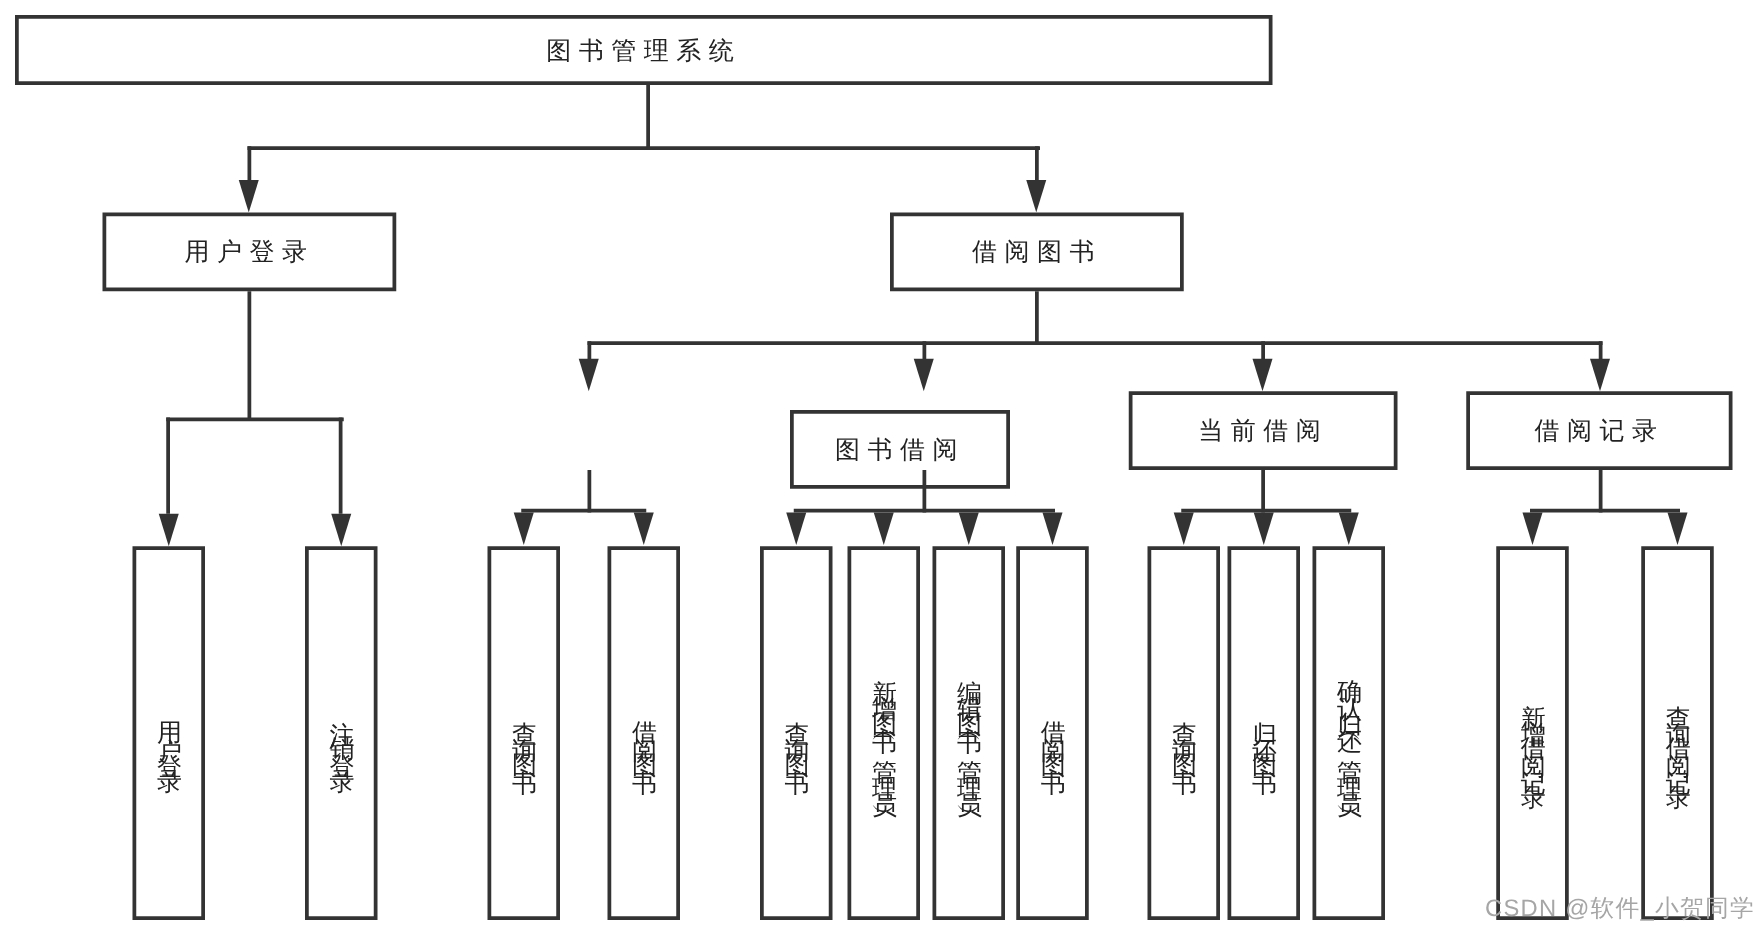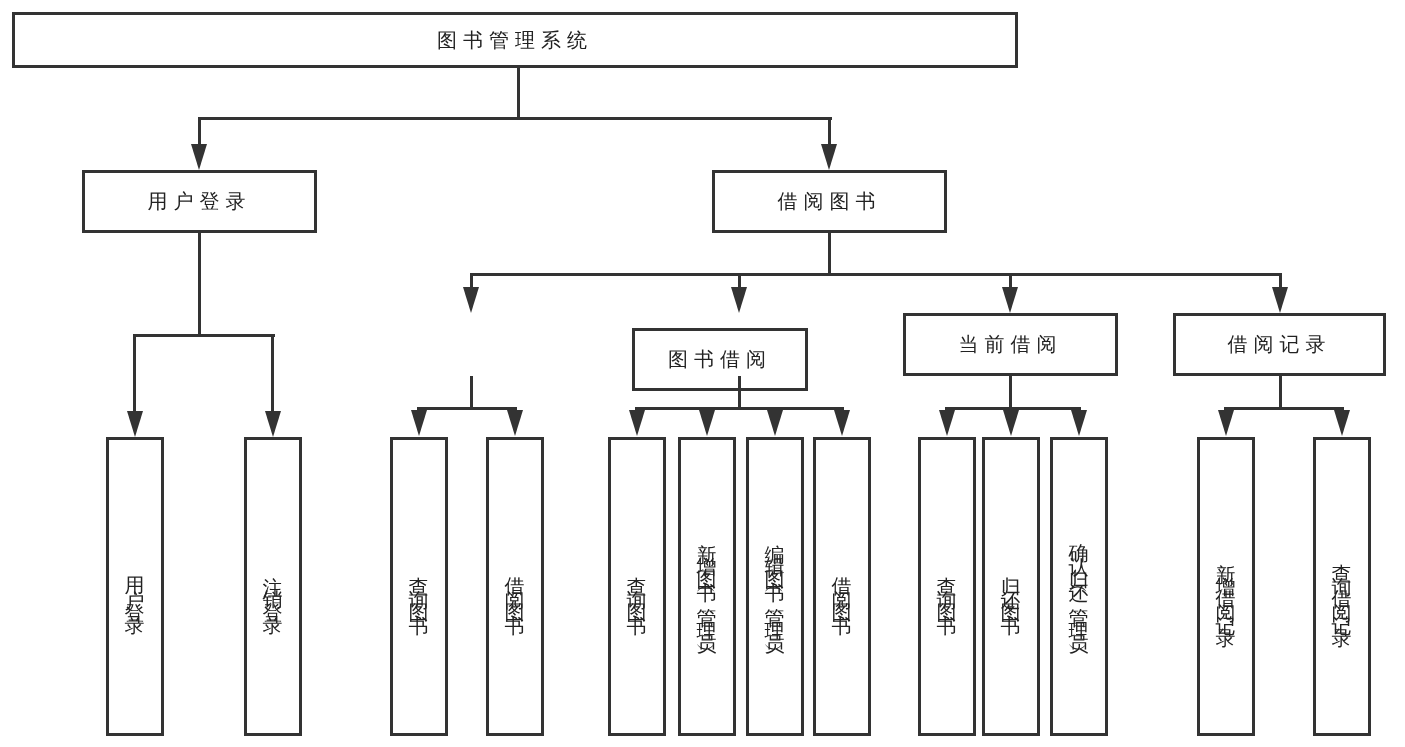--- a/index.html
+++ b/index.html
@@ -166,14 +166,15 @@
     <span class="lbl">确认归还（管理员）</span>
   </div>
 
   <div class="box box-v" style="left:1197px; top:437px; width:58px; height:299px;">
     <span class="lbl">新增借阅记录</span>
   </div>
   <div class="box box-v" style="left:1313px; top:437px; width:58px; height:299px;">
     <span class="lbl">查询借阅记录</span>
   </div>
 
+  <div class="watermark">CSDN @软件_小贺同学</div>
 
 </div>
 
 </body></html>

